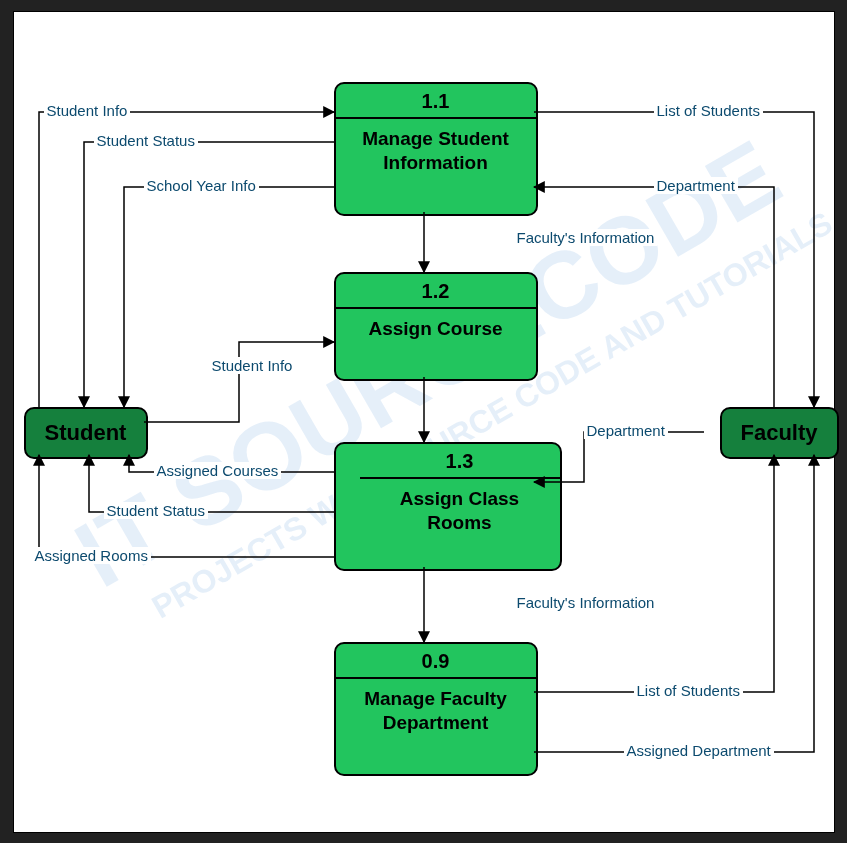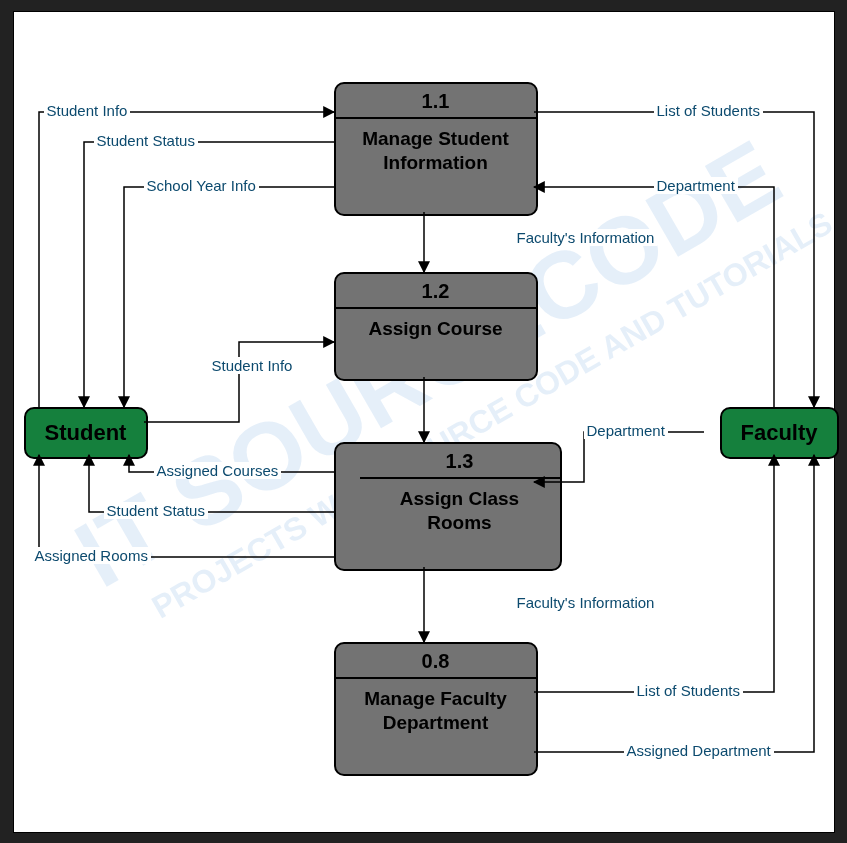--- a/index.html
+++ b/index.html
@@ -21,21 +21,21 @@
   }
   svg.wm {
     position: absolute;
     inset: 0;
     pointer-events: none;
   }
   .box {
     position: absolute;
     border: 2px solid #000;
     border-radius: 10px;
-    background: #737373;
+    background: #22c55e;
     text-align: center;
     overflow: hidden;
   }
   .box .num {
     font-weight: bold;
     font-size: 20px;
     padding: 6px 0 4px;
     border-bottom: 2px solid #000;
   }
   .box .title {
@@ -94,21 +94,21 @@
   </div>
   <div class="box" style="left:320px; top:260px; width:200px; height:105px;">
     <div class="num">1.2</div>
     <div class="title">Assign Course</div>
   </div>
   <div class="box" style="left:320px; top:430px; width:200px; height:125px;padding-left:24px;">
     <div class="num">1.3</div>
     <div class="title">Assign Class Rooms</div>
   </div>
   <div class="box" style="left:320px; top:630px; width:200px; height:130px;">
-    <div class="num">0.8</div>
+    <div class="num">0.9</div>
     <div class="title">Manage Faculty Department</div>
   </div>
 
   <svg class="net" viewBox="0 0 820 820">
     <defs>
       <marker id="arr" viewBox="0 0 10 10" refX="9" refY="5" markerWidth="8" markerHeight="8" orient="auto-start-reverse">
         <path d="M0,0 L10,5 L0,10 z" fill="#000"></path>
       </marker>
     </defs>
     <g fill="none" stroke="#000" stroke-width="1.5">

